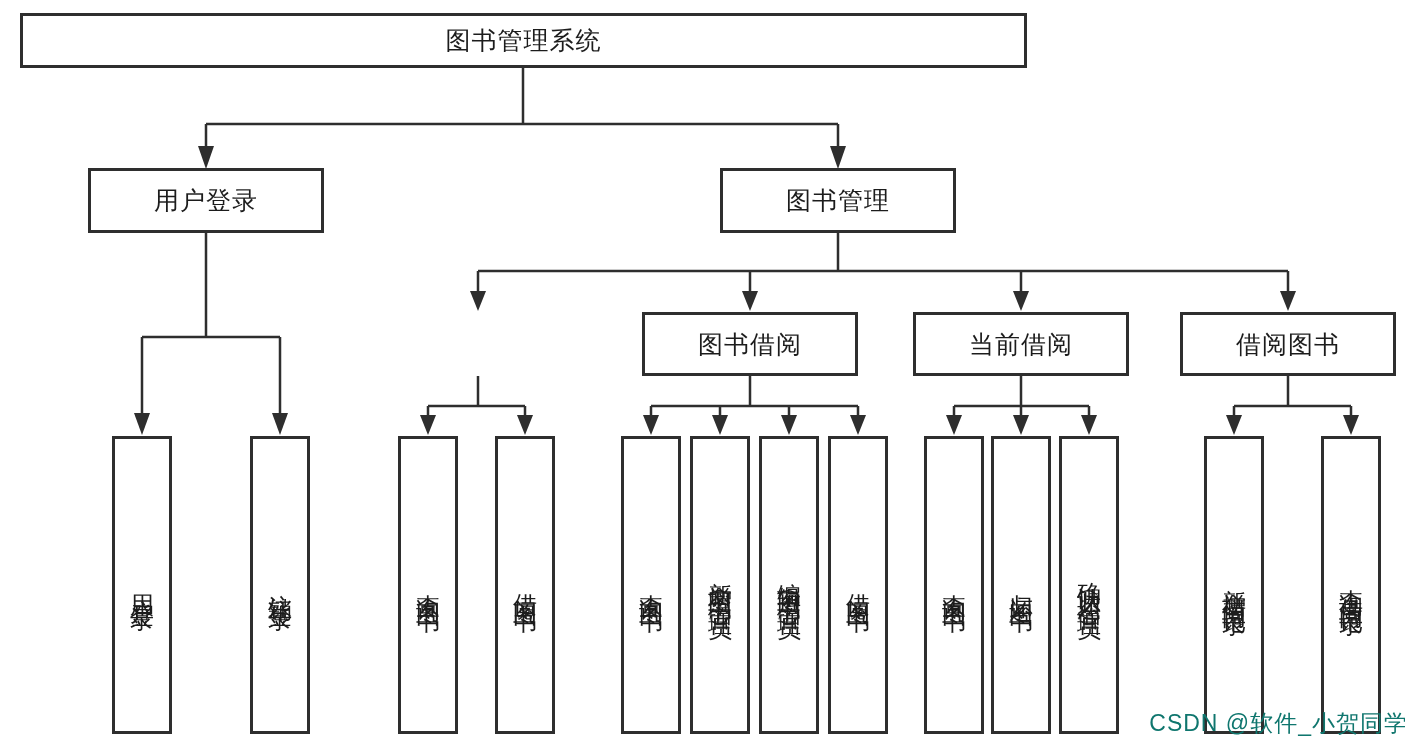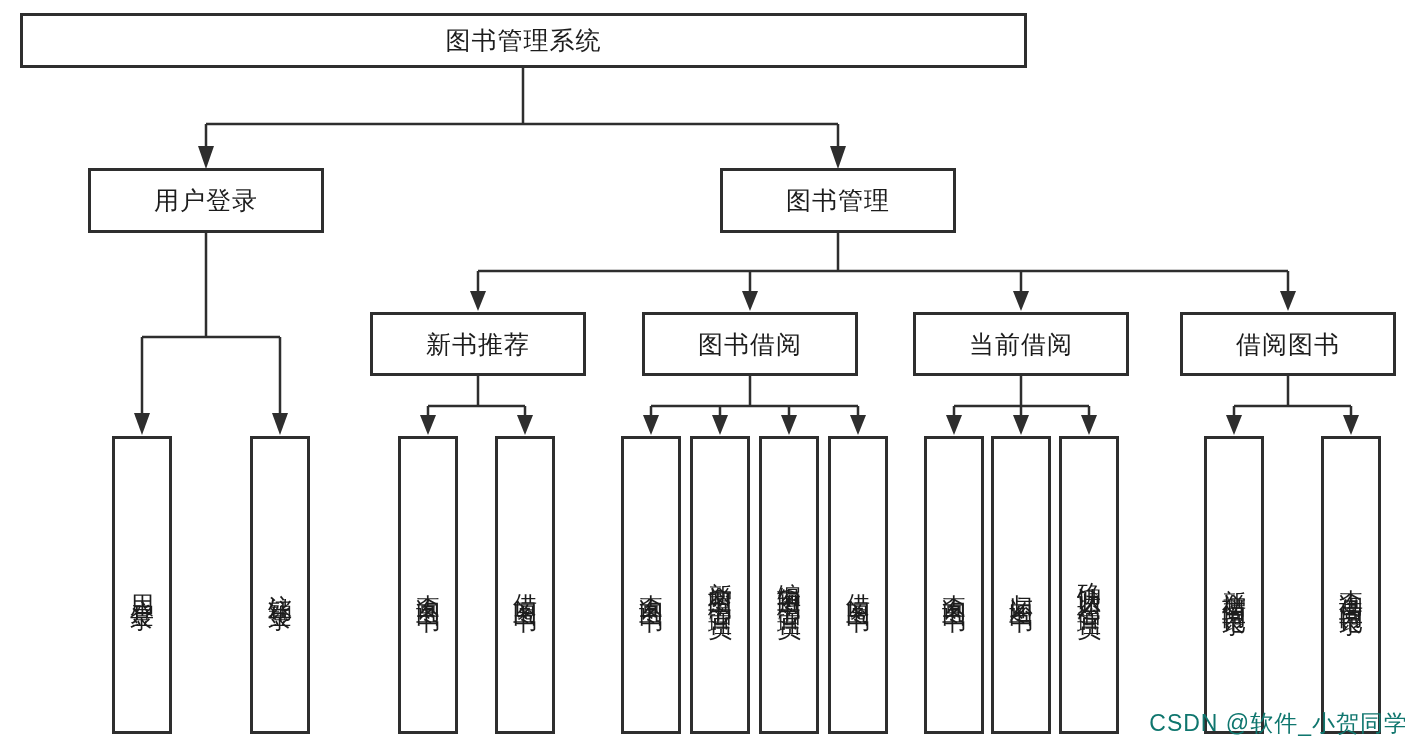--- a/index.html
+++ b/index.html
@@ -86,23 +86,20 @@
     <span>图书管理系统</span>
   </div>
 
   <div class="node hbox" style="left:80px;top:168px;width:236px;height:65px;">
     <span>用户登录</span>
   </div>
   <div class="node hbox" style="left:712px;top:168px;width:236px;height:65px;">
     <span>图书管理</span>
   </div>
 
-  <div class="node hbox" style="left:362px;top:312px;width:216px;height:64px;">
-    <span>新书推荐</span>
-  </div>
   <div class="node hbox" style="left:905px;top:312px;width:216px;height:64px;">
     <span>当前借阅</span>
   </div>
   <div class="node hbox" style="left:634px;top:312px;width:216px;height:64px;">
     <span>图书借阅</span>
   </div>
   <div class="node hbox" style="left:1172px;top:312px;width:216px;height:64px;">
     <span>借阅图书</span>
   </div>
 

